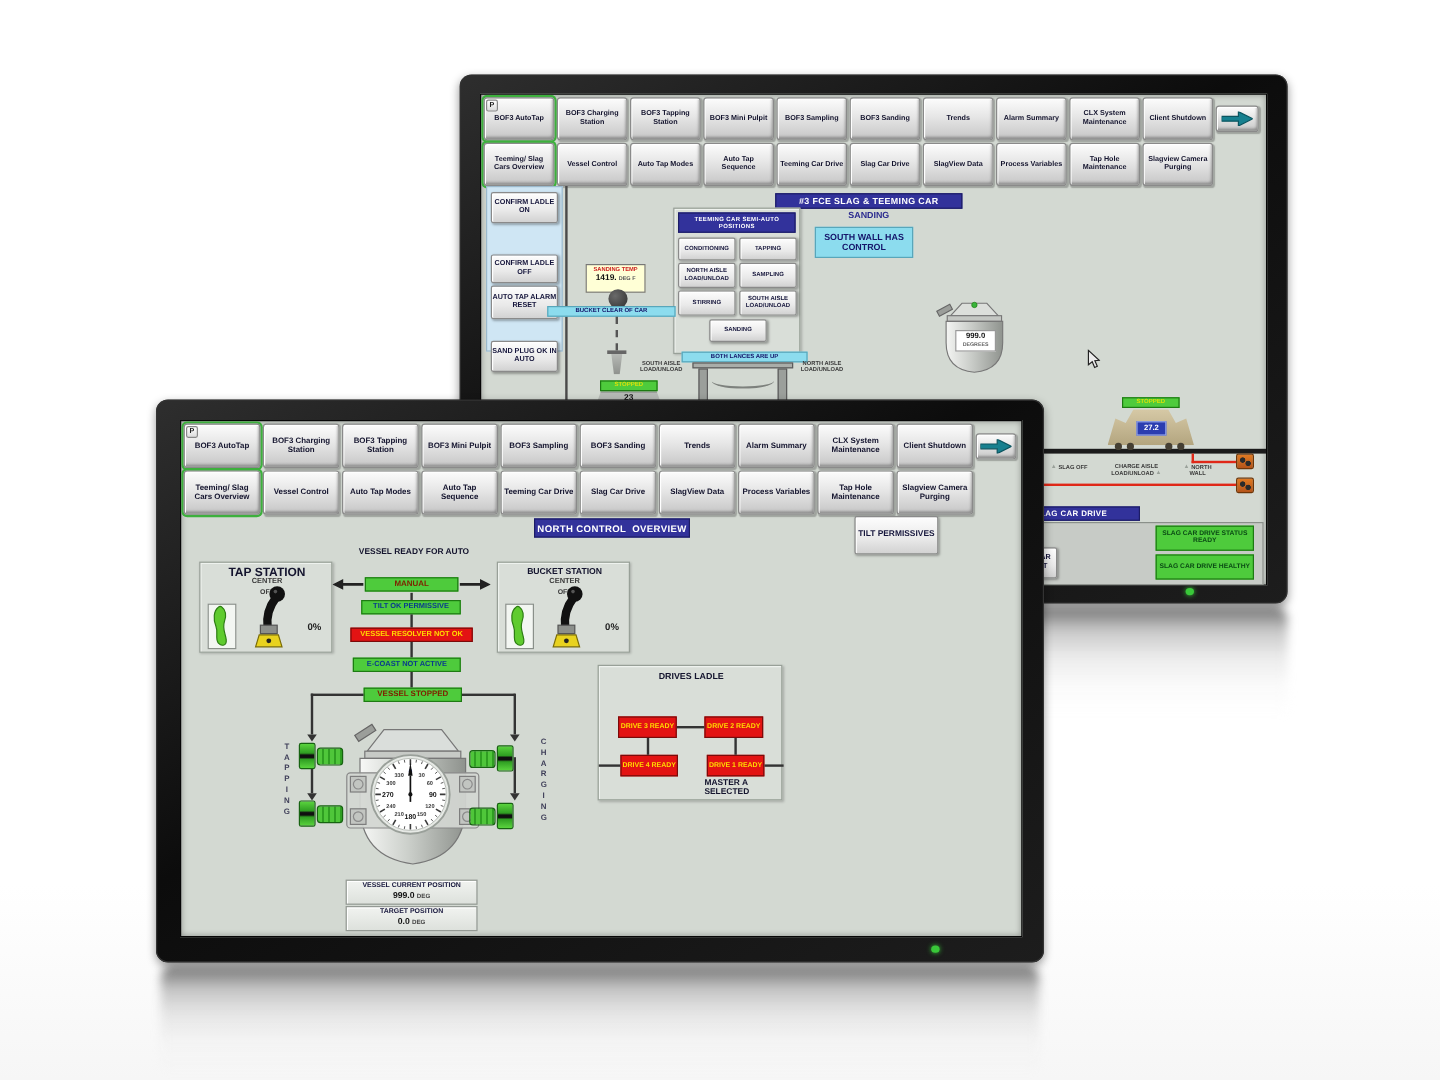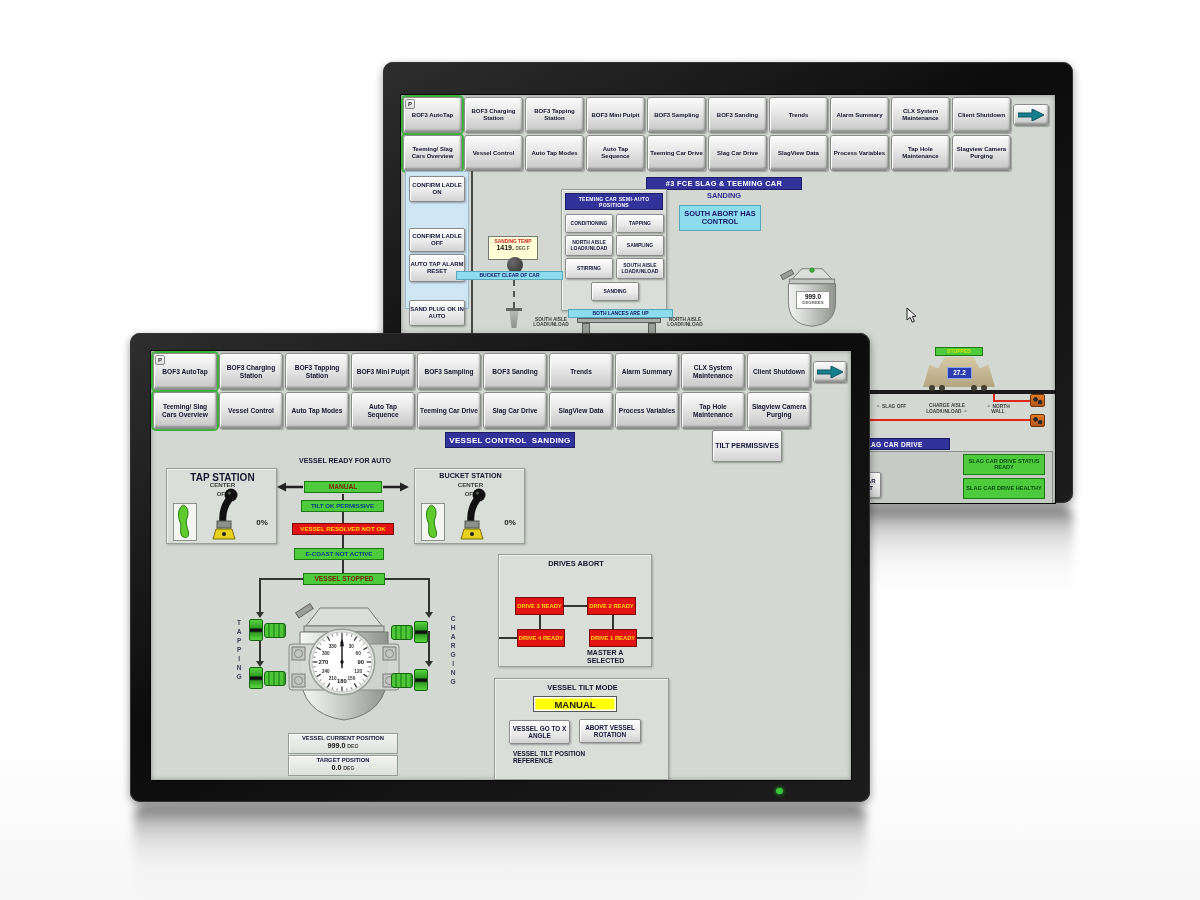--- a/index.html
+++ b/index.html
@@ -38,21 +38,21 @@
 </style>
 </head>
 <body>
 
 <div class="stage">
 
   <div class="refl" style="left:383px;top:506px;width:690px;height:92px"></div>
 
   <div class="mon" style="left:383px;top:62px;width:690px;height:441px;z-index:2">
     <div class="led" style="left:605px;top:428px"></div>
-    <div class="scr" style="left:17px;top:32px;width:656px;height:410px;font-size:6px">
+    <div class="scr" style="left:17px;top:16px;width:656px;height:410px;font-size:6px">
 
       <div class="nav" style="left:2px;top:2px">
         <div class="btn act" style="width:59px;height:36px">
             <span class="pb">P</span>
             <span>BOF3 AutoTap</span>
           </div>
         <div class="btn" style="width:59px;height:36px">
             <span>BOF3 Charging Station</span>
           </div>
         <div class="btn" style="width:59px;height:36px">
@@ -122,21 +122,21 @@
       <div class="abs" style="left:4px;top:76px;width:64px;height:138px;background:#cfe6f4;border:1px solid #9bb9cc">
         <div class="wbtn" style="position:absolute;left:3px;top:4px;width:56px;height:26px;font-size:6px">CONFIRM LADLE ON</div>
         <div class="wbtn" style="position:absolute;left:3px;top:56px;width:56px;height:24px;font-size:6px">CONFIRM LADLE OFF</div>
         <div class="wbtn" style="position:absolute;left:3px;top:82px;width:56px;height:28px;font-size:6px">AUTO TAP ALARM RESET</div>
       </div>
       <div class="wbtn abs" style="left:8px;top:205px;width:56px;height:26px;font-size:6px">SAND PLUG OK IN AUTO</div>
       <div class="ln" style="left:70px;top:76px;width:2px;height:232px;background:#4a4a4a"></div>
 
       <div class="navybar abs" style="left:245px;top:82px;width:156px;height:13px;font-size:7.4px">#3 FCE SLAG &amp; TEEMING CAR</div>
       <div class="lbl" style="left:245px;top:97px;width:156px;font-size:7.4px;color:#2a2a8f">SANDING</div>
-      <div class="cyan abs" style="left:278px;top:110px;width:82px;height:26px;font-size:7.4px">SOUTH ABORT HAS CONTROL</div>
+      <div class="cyan abs" style="left:278px;top:110px;width:82px;height:26px;font-size:7.4px">SOUTH WALL HAS CONTROL</div>
 
       <div class="panel" style="left:160px;top:94px;width:106px;height:122px">
         <div class="navybar" style="position:absolute;left:3px;top:3px;width:98px;height:17px;font-size:5px;text-align:center">TEEMING CAR SEMI-AUTO POSITIONS</div>
         <div class="wbtn" style="position:absolute;left:3px;top:24px;width:48px;height:19px;font-size:5px">CONDITIONING</div>
         <div class="wbtn" style="position:absolute;left:54px;top:24px;width:48px;height:19px;font-size:5px">TAPPING</div>
         <div class="wbtn" style="position:absolute;left:3px;top:45px;width:48px;height:21px;font-size:5px">NORTH AISLE LOAD/UNLOAD</div>
         <div class="wbtn" style="position:absolute;left:54px;top:45px;width:48px;height:21px;font-size:5px">SAMPLING</div>
         <div class="wbtn" style="position:absolute;left:3px;top:68px;width:48px;height:21px;font-size:5px">STIRRING</div>
         <div class="wbtn" style="position:absolute;left:54px;top:68px;width:48px;height:21px;font-size:5px">SOUTH AISLE LOAD/UNLOAD</div>
         <div class="wbtn" style="position:absolute;left:29px;top:92px;width:48px;height:19px;font-size:5px">SANDING</div>
@@ -287,21 +287,21 @@
             <span>Process Variables</span>
           </div>
         <div class="btn" style="width:64px;height:37px">
             <span>Tap Hole Maintenance</span>
           </div>
         <div class="btn" style="width:64px;height:37px">
             <span>Slagview Camera Purging</span>
           </div>
       </div>
 
-      <div class="navybar abs pre" style="left:294px;top:81px;width:130px;height:16px;font-size:8px">VESSEL CONTROL  SANDING</div>
+      <div class="navybar abs pre" style="left:294px;top:81px;width:130px;height:16px;font-size:8px">NORTH CONTROL  OVERVIEW</div>
       <div class="wbtn abs" style="left:561px;top:79px;width:70px;height:32px;font-size:7px">TILT PERMISSIVES</div>
       <div class="lbl" style="left:134px;top:106px;width:120px;font-size:7px">VESSEL READY FOR AUTO</div>
 
       <div class="panel" style="left:15px;top:117px;width:111px;height:76px">
         <div class="lbl" style="left:0;top:3px;width:111px;font-size:10px">TAP STATION</div>
         <div class="lbl gray" style="left:0;top:13px;width:111px;font-size:6.2px">CENTER</div>
         <div class="lbl gray" style="left:0;top:22px;width:111px;font-size:5.8px">OFF</div>
         <div class="abs" style="left:6px;top:34px;width:24px;height:38px;background:#f3f6f2;border:1px solid #8a908a">
           <svg width="22" height="36" viewBox="0 0 22 36">
               <path d="M8 2 C4 5 3.5 12 6 18 C8 23 5 28 8 32 C11 35 15 34 14.5 29 C14 24 11 20 13 14 C15 9 14 4 11 2 C10 1 9 1 8 2 Z" fill="#5fcb2e" stroke="#2e7d14" stroke-width="1"></path>
@@ -463,40 +463,33 @@
           <div class="mblk"></div>
         </div>
       <div class="mgrp" style="left:240px;top:318px">
           <div class="mcyl"></div>
           <div class="mblk"></div>
         </div>
       <div class="vtext" style="left:84px;top:268px;font-size:6.6px">TAPPING</div>
       <div class="vtext" style="left:298px;top:264px;font-size:6.6px">CHARGING</div>
 
       <div class="panel" style="left:347px;top:203px;width:154px;height:113px">
-        <div class="lbl" style="left:0;top:5px;width:154px;font-size:7.4px">DRIVES ABORT</div>
+        <div class="lbl" style="left:0;top:5px;width:154px;font-size:7.4px">DRIVES LADLE</div>
         <div class="r" style="position:absolute;left:16px;top:42px;width:49px;height:18px;font-size:5.8px">DRIVE 3 READY</div>
         <div class="r" style="position:absolute;left:88px;top:42px;width:49px;height:18px;font-size:5.8px">DRIVE 2 READY</div>
         <div class="r" style="position:absolute;left:18px;top:74px;width:48px;height:18px;font-size:5.8px">DRIVE 4 READY</div>
         <div class="r" style="position:absolute;left:90px;top:74px;width:48px;height:18px;font-size:5.8px">DRIVE 1 READY</div>
         <div class="ln" style="left:65px;top:50px;width:23px;height:1.5px"></div>
         <div class="ln" style="left:40px;top:60px;width:1.5px;height:14px"></div>
         <div class="ln" style="left:113px;top:60px;width:1.5px;height:14px"></div>
         <div class="ln" style="left:0;top:82px;width:18px;height:1.5px"></div>
         <div class="ln" style="left:138px;top:82px;width:16px;height:1.5px"></div>
         <div class="lbl" style="left:88px;top:94px;width:62px;font-size:7px;text-align:left">MASTER A SELECTED</div>
       </div>
 
-      <div class="panel" style="left:343px;top:327px;width:175px;height:102px">
-        <div class="lbl" style="left:0;top:5px;width:175px;font-size:7.4px">VESSEL TILT MODE</div>
-        <div style="position:absolute;left:38px;top:17px;width:84px;height:16px;background:#ffff0a;border:1.5px solid #555;box-shadow:inset 0 0 0 1.5px #fff;color:#1c1c1c;font-size:9.5px;font-weight:bold;display:flex;align-items:center;justify-content:center">MANUAL</div>
-        <div class="wbtn" style="position:absolute;left:14px;top:41px;width:61px;height:24px;font-size:6.4px">VESSEL GO TO X ANGLE</div>
-        <div class="wbtn" style="position:absolute;left:84px;top:40px;width:62px;height:24px;font-size:6.4px">ABORT VESSEL ROTATION</div>
-        <div class="lbl" style="left:18px;top:71px;width:100px;font-size:6.4px;text-align:left">VESSEL TILT POSITION REFERENCE</div>
-      </div>
 
       <div class="valbox" style="left:137px;top:382px;width:110px;height:21px">
         <div style="font-size:5.8px;font-weight:bold;color:#16163c;margin-top:1px">VESSEL CURRENT POSITION</div>
         <div><span style="font-size:7.2px;font-weight:bold;color:#111">999.0</span> <span style="font-size:5.2px;font-weight:bold;color:#444">DEG</span></div>
       </div>
       <div class="valbox" style="left:137px;top:404px;width:110px;height:21px">
         <div style="font-size:5.8px;font-weight:bold;color:#16163c;margin-top:1px">TARGET POSITION</div>
         <div><span style="font-size:7.2px;font-weight:bold;color:#111">0.0</span> <span style="font-size:5.2px;font-weight:bold;color:#444">DEG</span></div>
       </div>
     </div>

